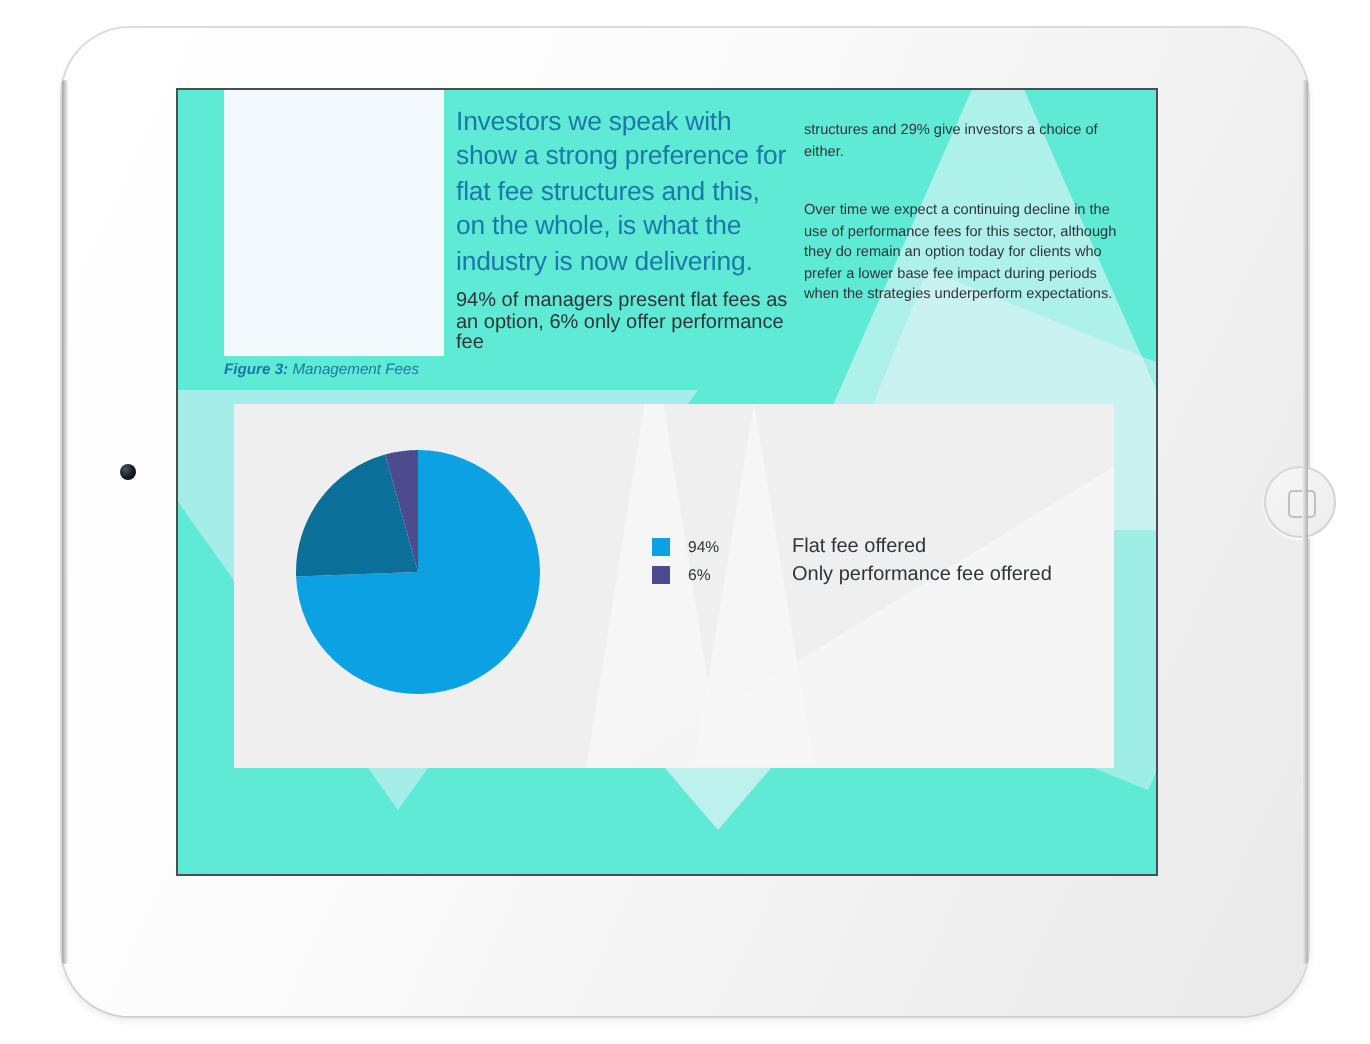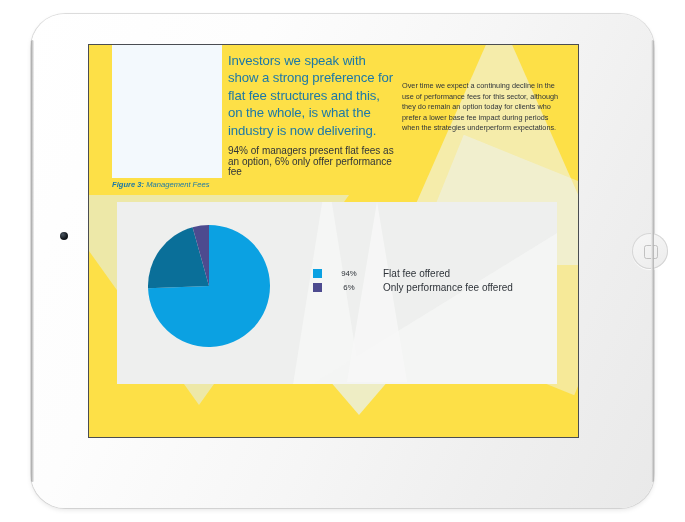--- a/index.html
+++ b/index.html
@@ -89,21 +89,21 @@
     width: 491px;
     height: 394px;
     background: #ffffff;
     border: 1px solid #4a4d52;
     box-sizing: border-box;
     overflow: hidden;
   }
   #page {
     position: absolute;
     inset: 0;
-    background: #fde047;
+    background: #5eead4;
     overflow: hidden;
   }
 
   
   .wm { position: absolute; pointer-events: none; }
   #wm1 {
     left: -40px; top: 150px;
     width: 0; height: 0;
     border-left: 150px solid transparent;
     border-right: 150px solid transparent;
@@ -166,21 +166,21 @@
     left: 313px;
     top: 15px;
     width: 160px;
     color: #2f343a;
     font-size: 7.3px;
     line-height: 10.6px;
   }
   #body-right-2 {
     position: absolute;
     left: 313px;
-    top: 36px;
+    top: 55px;
     width: 160px;
     color: #2f343a;
     font-size: 7.3px;
     line-height: 10.6px;
   }
 
   
   #figure-caption {
     position: absolute;
     left: 23px;
@@ -226,23 +226,22 @@
   #pie {
     position: absolute;
     left: 31px;
     top: 23px;
     width: 122px;
     height: 122px;
   }
 
   #legend {
     position: absolute;
-    left: 196px;
+    left: 209px;
     top: 64px;
-    text-align: center;
   }
   .legend-row {
     display: flex;
     align-items: center;
     height: 14.5px;
   }
   .legend-swatch {
     width: 9px;
     height: 9px;
     flex: 0 0 9px;
@@ -278,20 +277,21 @@
     <div class="wm" id="wm2"></div>
     <div class="wm" id="wm3"></div>
     <div class="wm" id="wm4"></div>
 
     <div id="left-panel"></div>
 
     <div id="headline">Investors we speak with show a strong preference for flat fee structures and this, on the whole, is what the industry is now delivering.</div>
 
     <div id="body-left">94% of managers present flat fees as an option, 6% only offer performance fee</div>
 
+    <div id="body-right-1">structures and 29% give investors a choice of either.</div>
     <div id="body-right-2">Over time we expect a continuing decline in the use of performance fees for this sector, although they do remain an option today for clients who prefer a lower base fee impact during periods when the strategies underperform expectations.</div>
 
     <div id="figure-caption">
       <span>Figure 3:</span><span class="cap-rest"> Management Fees</span>
     </div>
 
     <div id="chart-panel">
       <div class="cwm" id="cwm1"></div>
       <div class="cwm" id="cwm2"></div>
       <div class="cwm" id="cwm3"></div>

